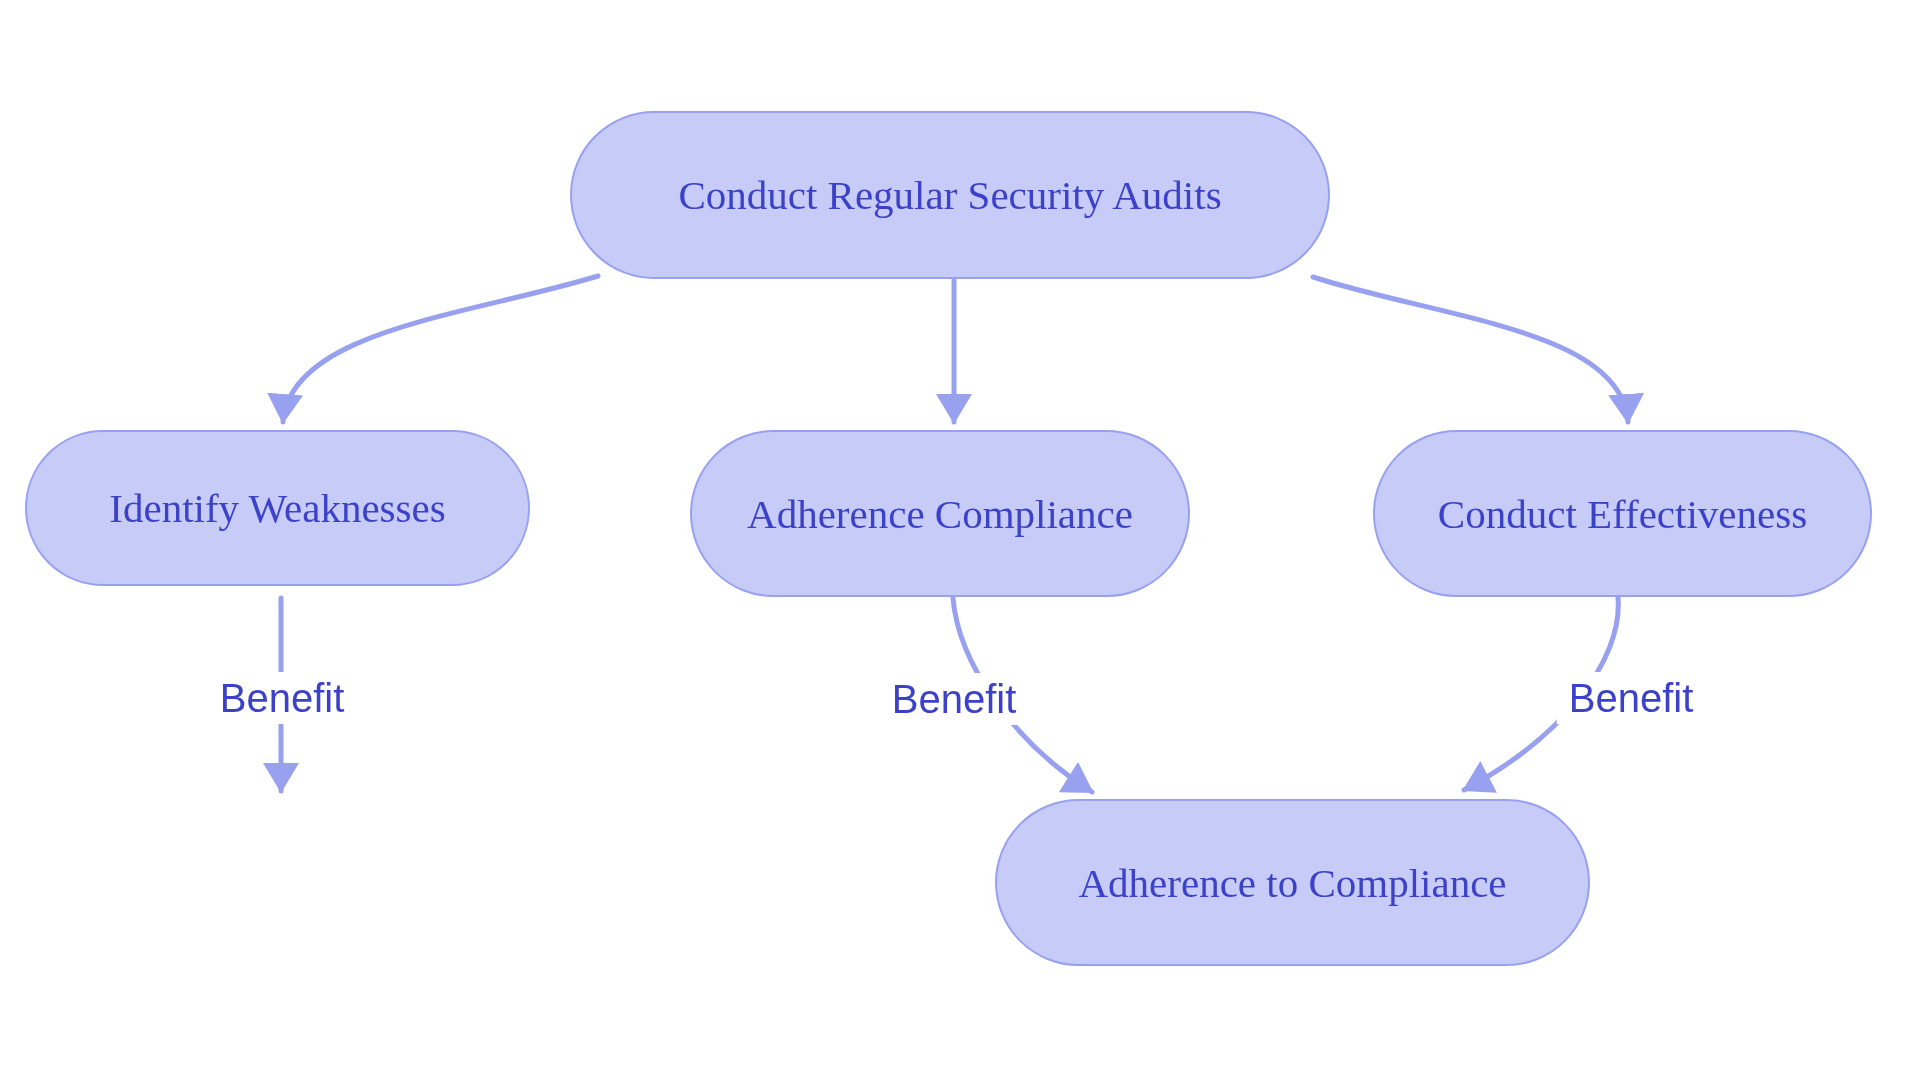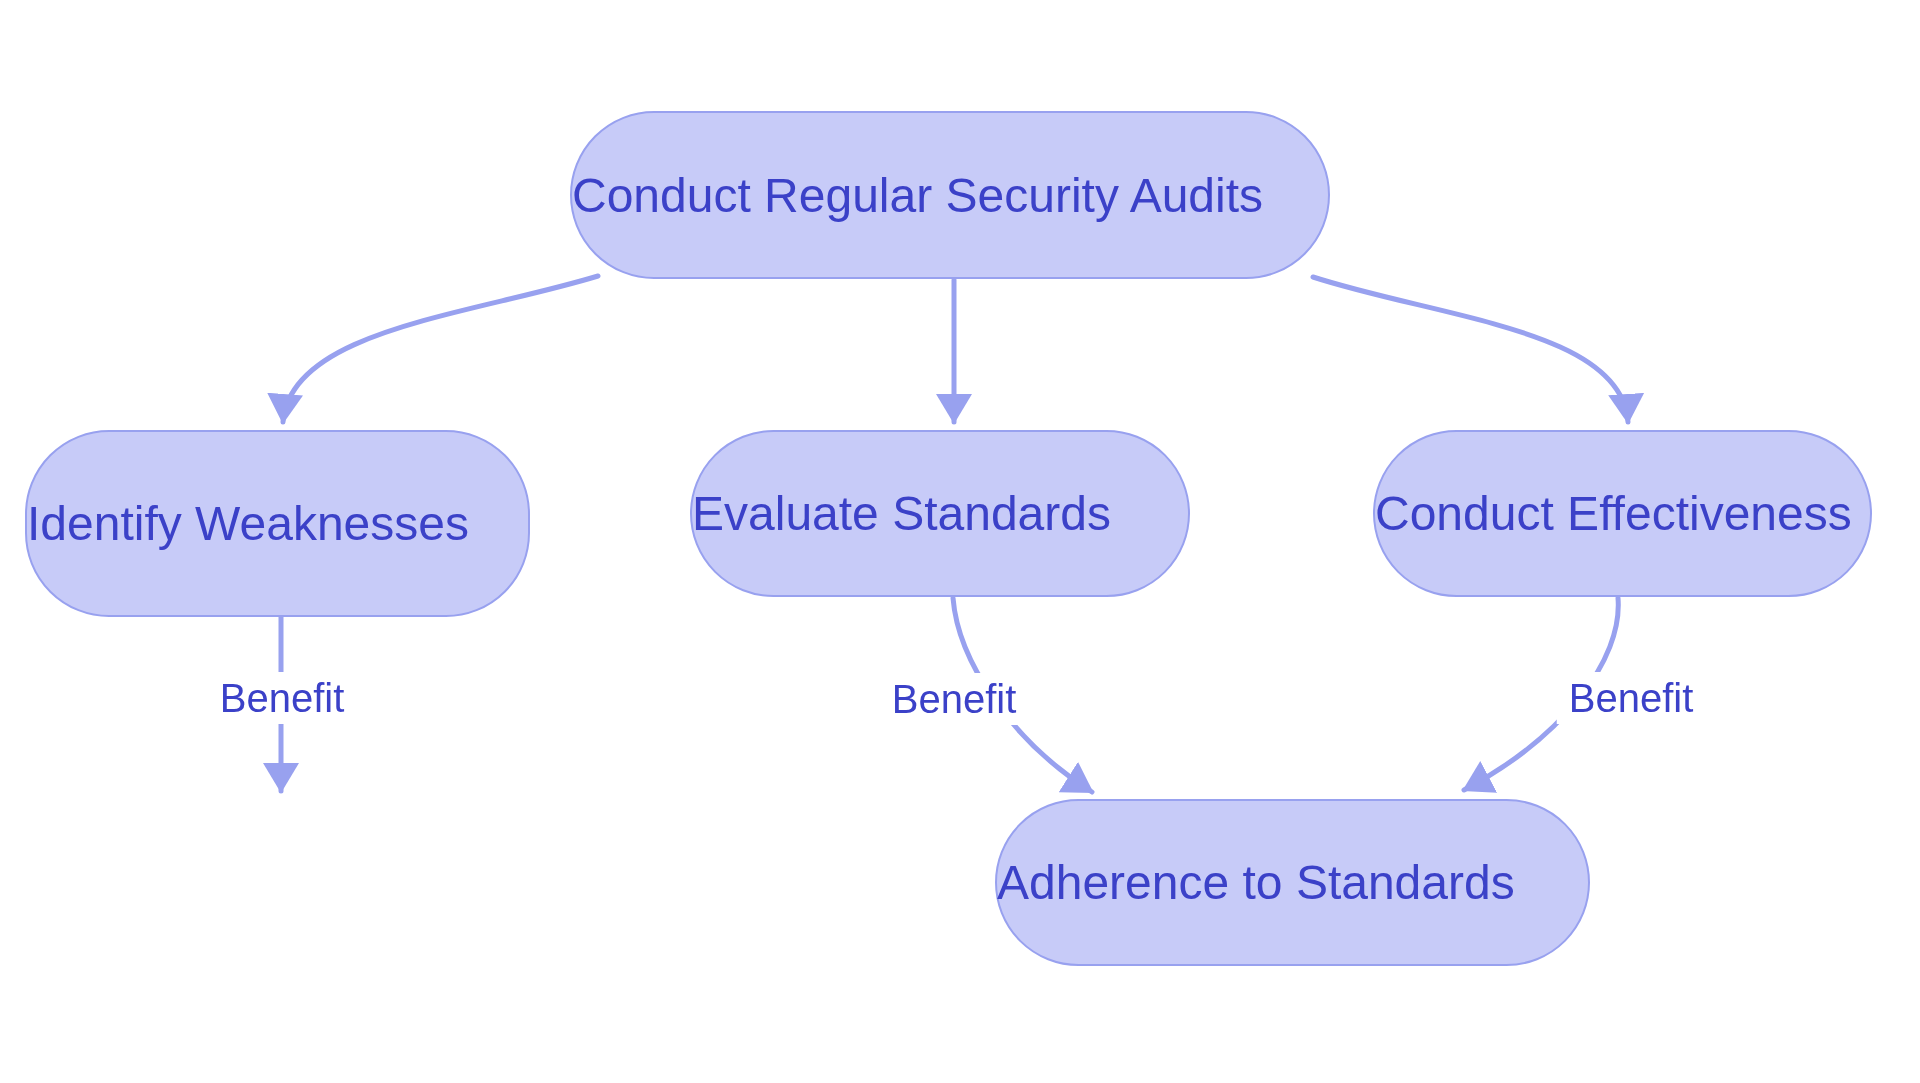--- a/index.html
+++ b/index.html
@@ -33,24 +33,26 @@
   }
   svg.edge-layer .arrowhead { fill: var(--edge); }
   .node {
     position: absolute;
     z-index: 3;
     background: var(--node-fill);
     border: 2px solid var(--node-border);
     border-radius: 84px;
     display: flex;
     align-items: center;
+    justify-content: center;
     color: var(--ink);
-    font-size: 48px;
+    font-size: 41px;
     white-space: nowrap;
     text-align: center;
+    font-family: Liberation Serif, serif;
   }
   .edge-label {
     position: absolute;
     z-index: 2;
     transform: translate(-50%, -50%);
     background: var(--bg);
     color: var(--ink);
     font-size: 40px;
     line-height: 1.15;
     padding: 3px 12px;
@@ -80,35 +82,35 @@
 
     <path class="edge" marker-end="url(#arrow)" d="M 953 598 C 958 660 1010 740 1092 792"></path>
 
     <path class="edge" marker-end="url(#arrow)" d="M 1618 598 C 1623 660 1562 738 1464 790"></path>
   </svg>
 
   <div class="node" style="left:570px; top:111px; width:760px; height:168px;">
     <span>Conduct Regular Security Audits</span>
   </div>
 
-  <div class="node" style="left:25px; top:430px; width:505px; height:187px;">
+  <div class="node" style="left:25px; top:430px; width:505px; height:156px;">
     <span>Identify Weaknesses</span>
   </div>
 
   <div class="node" style="left:690px; top:430px; width:500px; height:167px;">
-    <span>Evaluate Standards</span>
+    <span>Adherence Compliance</span>
   </div>
 
   <div class="node" style="left:1373px; top:430px; width:499px; height:167px;">
     <span>Conduct Effectiveness</span>
   </div>
 
 
   <div class="node" style="left:995px; top:799px; width:595px; height:167px;">
-    <span>Adherence to Standards</span>
+    <span>Adherence to Compliance</span>
   </div>
 
   <div class="edge-label" style="left:282px; top:698px;">Benefit</div>
 
   <div class="edge-label" style="left:954px; top:699px;">Benefit</div>
 
   <div class="edge-label" style="left:1631px; top:698px;">Benefit</div>
 
 </div>
 

